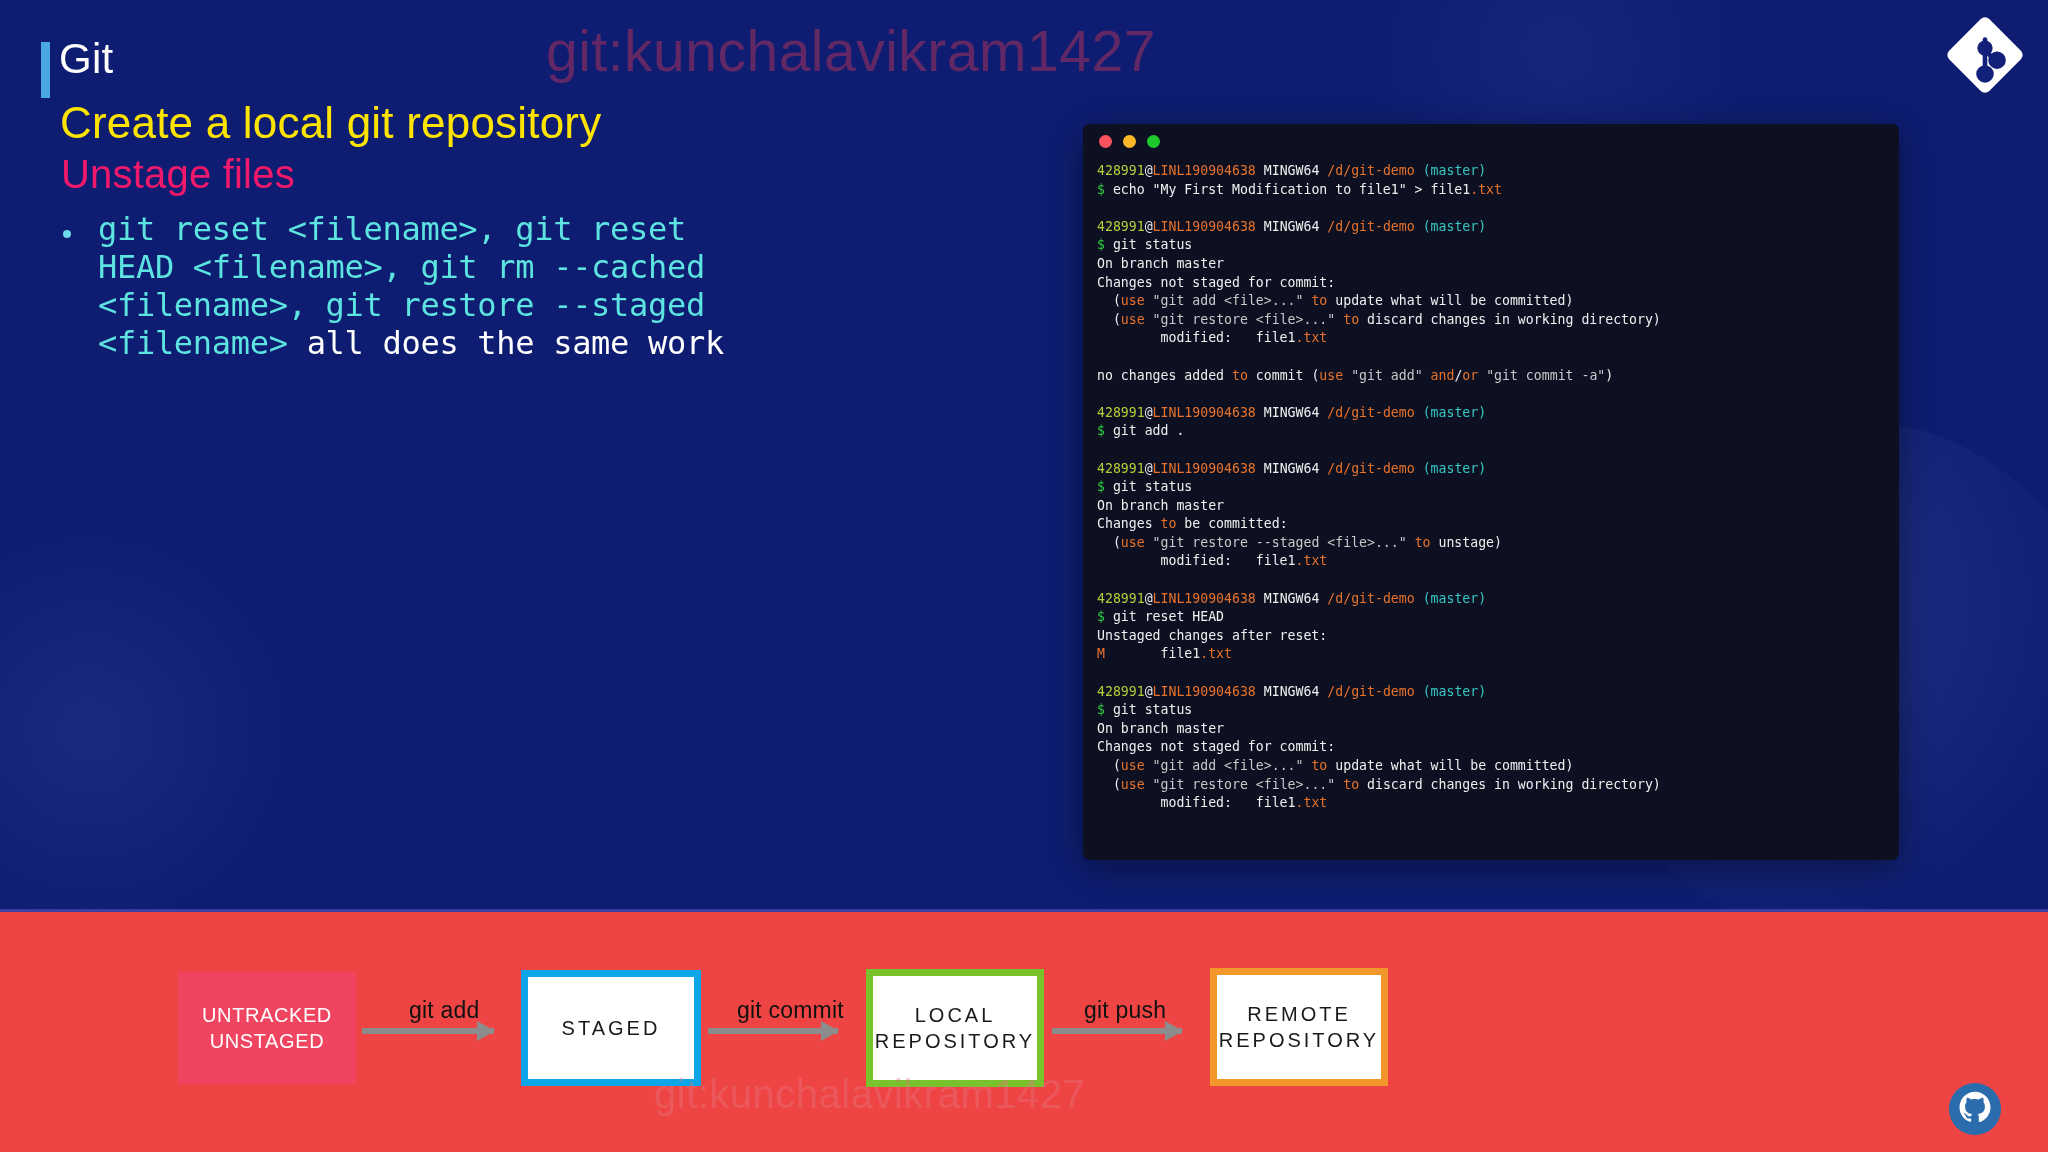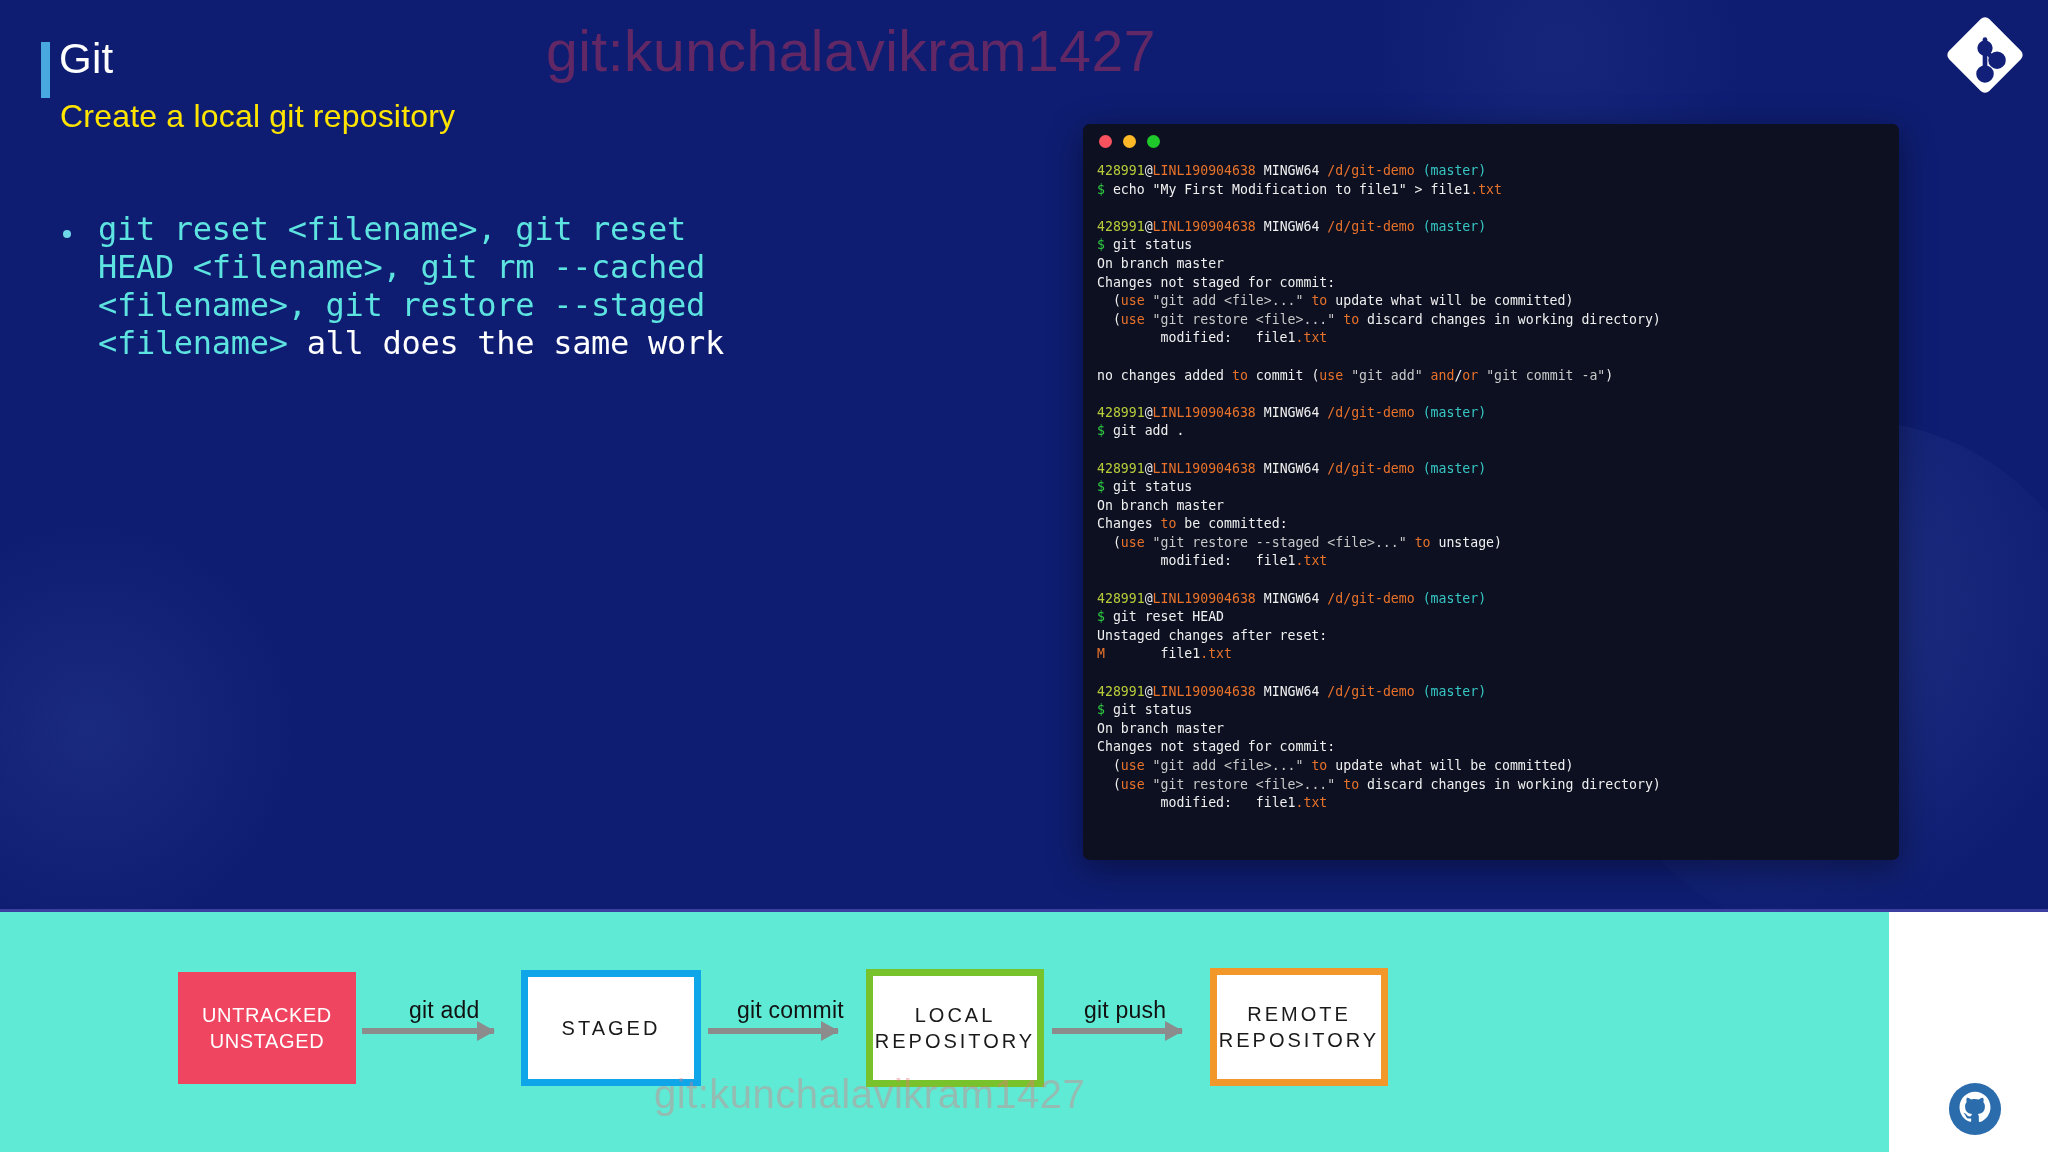--- a/index.html
+++ b/index.html
@@ -50,21 +50,21 @@
     position:absolute; left:41px; top:42px; width:9px; height:56px;
     background:#4aa8e0;
   }
   #page-title{
     position:absolute; left:59px; top:37px;
     font-size:42px; color:#ffffff; font-weight:400; line-height:1.05;
     letter-spacing:.3px;
   }
   #subtitle{
     position:absolute; left:60px; top:98px;
-    font-size:32px; color:#ffe400; font-weight:400; letter-spacing:.2px;
+    font-size:44px; color:#ffe400; font-weight:400; letter-spacing:.2px;
   }
   #section-title{
     position:absolute; left:61px; top:152px;
     font-size:40px; color:#f2186b; font-weight:400; letter-spacing:.2px;
   }
 
   
   #bullet-block{
     position:absolute; left:58px; top:210px; width:680px;
   }
@@ -116,22 +116,22 @@
   .c-mingw{ color:#f0f0f0; }
   .c-path{ color:#e8722a; }
   .c-branch{ color:#36c7c4; }
   .c-dollar{ color:#2ecc40; }
   .c-white{ color:#f0f0f0; }
   .c-orange{ color:#e8722a; }
   .c-grey{ color:#c9c9c9; }
 
   
   #diagram{
-    position:absolute; left:0; top:912px; width:1889px; height:240px;
-    background:#5eead4;
+    position:absolute; left:0; top:912px; width:2048px; height:240px;
+    background:#ef4444;
   }
   .dbox{
     position:absolute; display:flex; flex-direction:column;
     align-items:center; justify-content:center; text-align:center;
   }
   .dbox-label{ font-size:20px; letter-spacing:1px; line-height:26px; }
 
   #box-untracked{
     left:178px; top:60px; width:178px; height:112px;
     background:#ef4560;
@@ -186,20 +186,21 @@
 
   <div class="bg-blob blob-a"></div>
   <div class="bg-blob blob-b"></div>
   <div class="bg-blob blob-c"></div>
 
   <div id="watermark-top">git:kunchalavikram1427</div>
 
   <div id="title-accent"></div>
   <div id="page-title">Git</div>
   <div id="subtitle">Create a local git repository</div>
+  <div id="section-title">Unstage files</div>
 
   <div id="bullet-block">
     <span id="bullet-dot"></span>
     <div id="bullet-text"><span>git reset &lt;filename&gt;, git reset HEAD &lt;filename&gt;, git rm --cached &lt;filename&gt;, git restore --staged &lt;filename&gt; </span><span class="w">all does the same work</span></div>
   </div>
 
   <svg id="git-logo" viewBox="0 0 100 100">
     <rect x="17" y="17" width="66" height="66" rx="7" transform="rotate(45 50 50)" fill="#ffffff"></rect>
     <g stroke="#12207a" stroke-width="5.4" fill="#12207a" stroke-linecap="round">
       <line x1="50" y1="32" x2="50" y2="70"></line>

